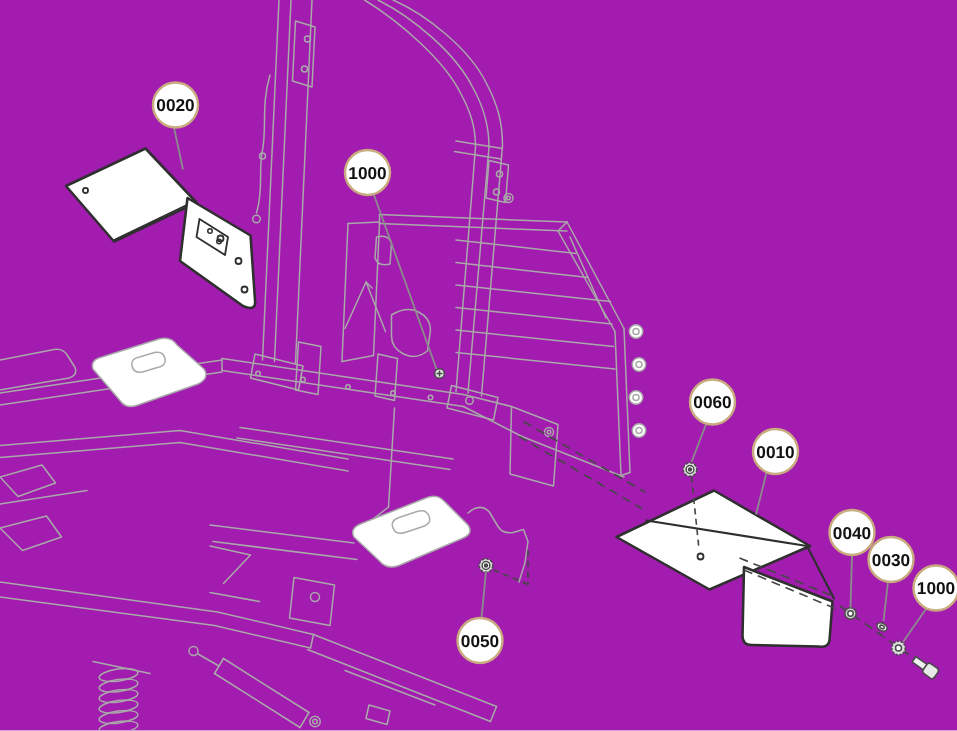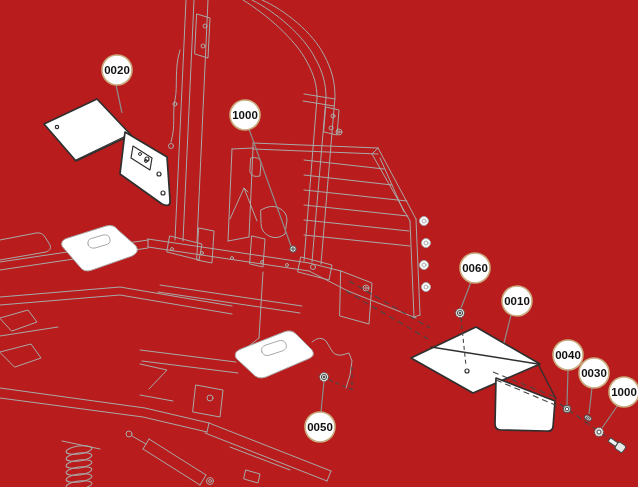--- a/index.html
+++ b/index.html
@@ -1,16 +1,16 @@
 <!DOCTYPE html>
 <html><head>
 <meta charset="utf-8">
 <style>
   html,body{margin:0;padding:0;background:#ffffff;}
-  .stage{position:relative;width:638px;height:487px;background:#b91c1c;overflow:hidden;
+  .stage{position:relative;width:638px;height:487px;background:#a21caf;overflow:hidden;
          font-family:"Liberation Sans", sans-serif;text-align:right;}
   svg{display:block;}
   .callout text{font-family:"Liberation Sans", sans-serif;font-weight:bold;}
 </style>
 </head>
 <body>
 
 <div class="stage">
 <svg id="diagram" width="638" height="487" viewBox="0 0 638 487">
 

